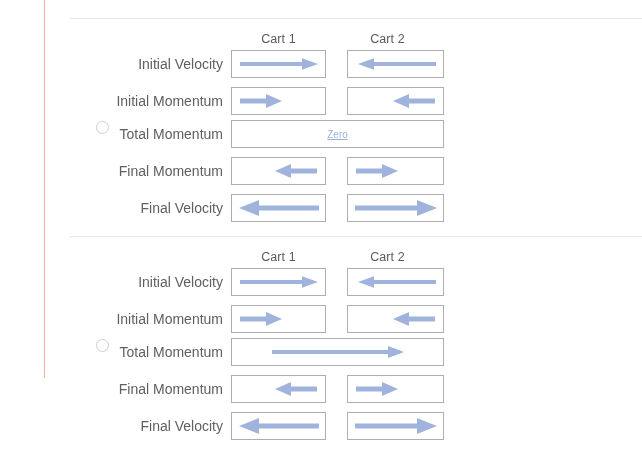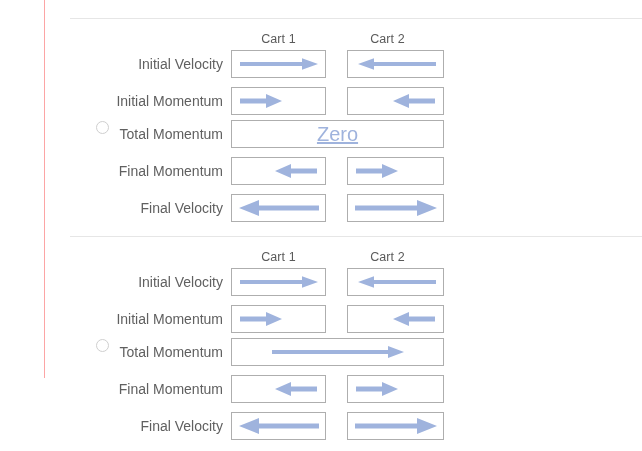--- a/index.html
+++ b/index.html
@@ -131,21 +131,21 @@
 
   .zero-text {
     position: absolute;
     left: 0;
     right: 0;
     top: 0;
     bottom: 0;
     display: flex;
     align-items: center;
     justify-content: center;
-    font-size: 20px;
+    font-size: 10px;
     color: #9fb3dd;
     text-decoration: underline;
   }
 </style>
 </head>
 <body>
 
 <div id="page">
 
   <div class="divider top"></div>

